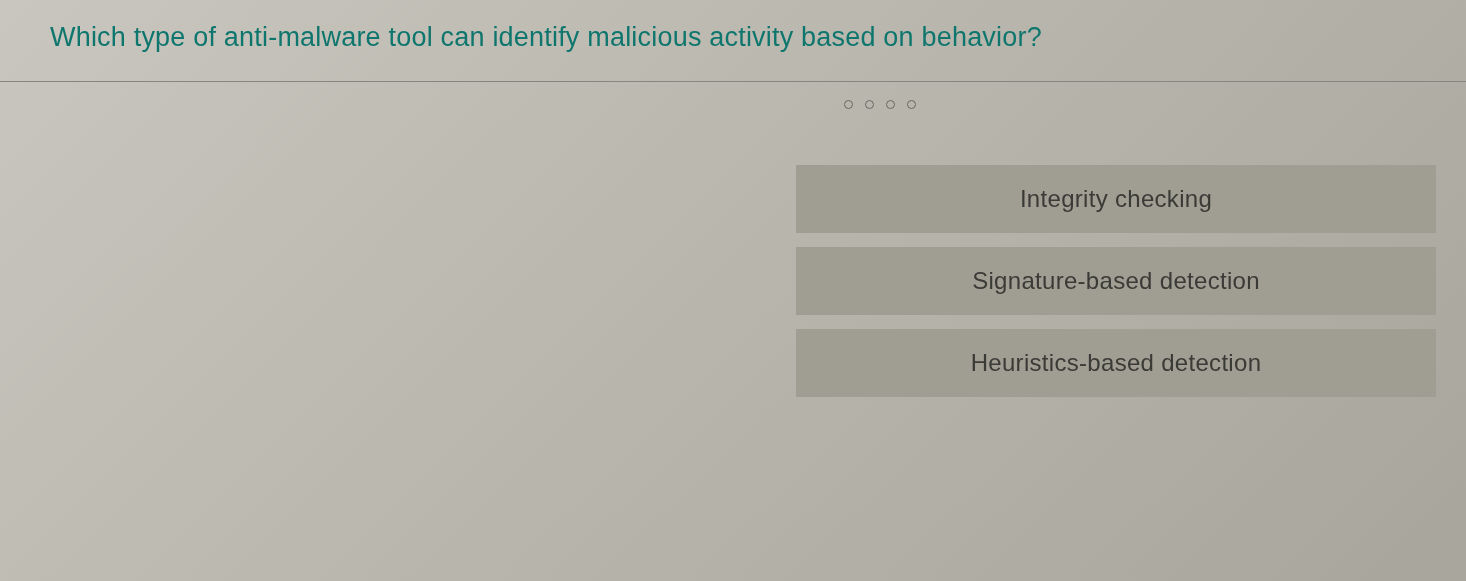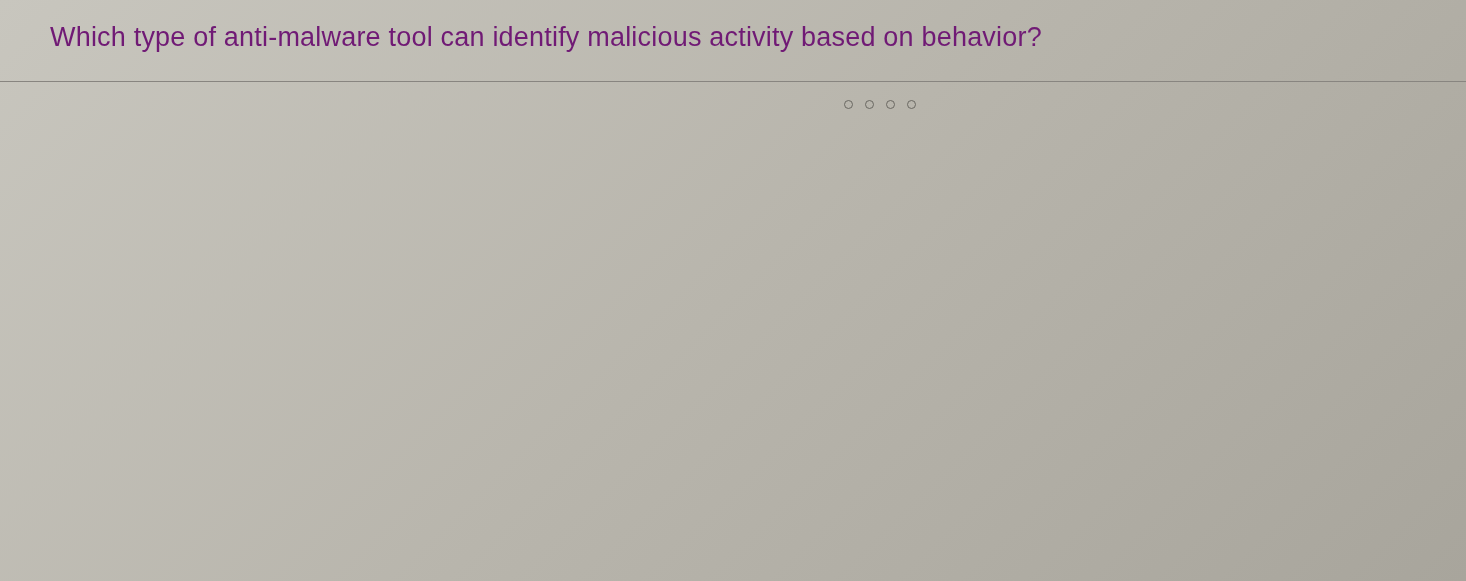--- a/index.html
+++ b/index.html
@@ -18,21 +18,21 @@
     }
     
     .question-header {
       padding: 22px 50px 28px 50px;
       border-bottom: 1px solid #888580;
     }
     
     .question-text {
       font-size: 27px;
       font-weight: 400;
-      color: #701a75;
+      color: #0f766e;
       letter-spacing: 0.2px;
     }
     
     .progress-dots {
       display: flex;
       justify-content: center;
       gap: 12px;
       margin-top: 18px;
       margin-left: 560px;
       width: 640px;
@@ -83,13 +83,22 @@
 </div>
 
 <div class="progress-dots">
   <span class="dot"></span>
   <span class="dot"></span>
   <span class="dot"></span>
   <span class="dot"></span>
 </div>
 
 <div class="answers-container">
+  <button class="answer-option">
+    <span class="answer-label">Integrity checking</span>
+  </button>
+  <button class="answer-option">
+    <span class="answer-label">Signature-based detection</span>
+  </button>
+  <button class="answer-option">
+    <span class="answer-label">Heuristics-based detection</span>
+  </button>
 </div>
 
 </body></html>

